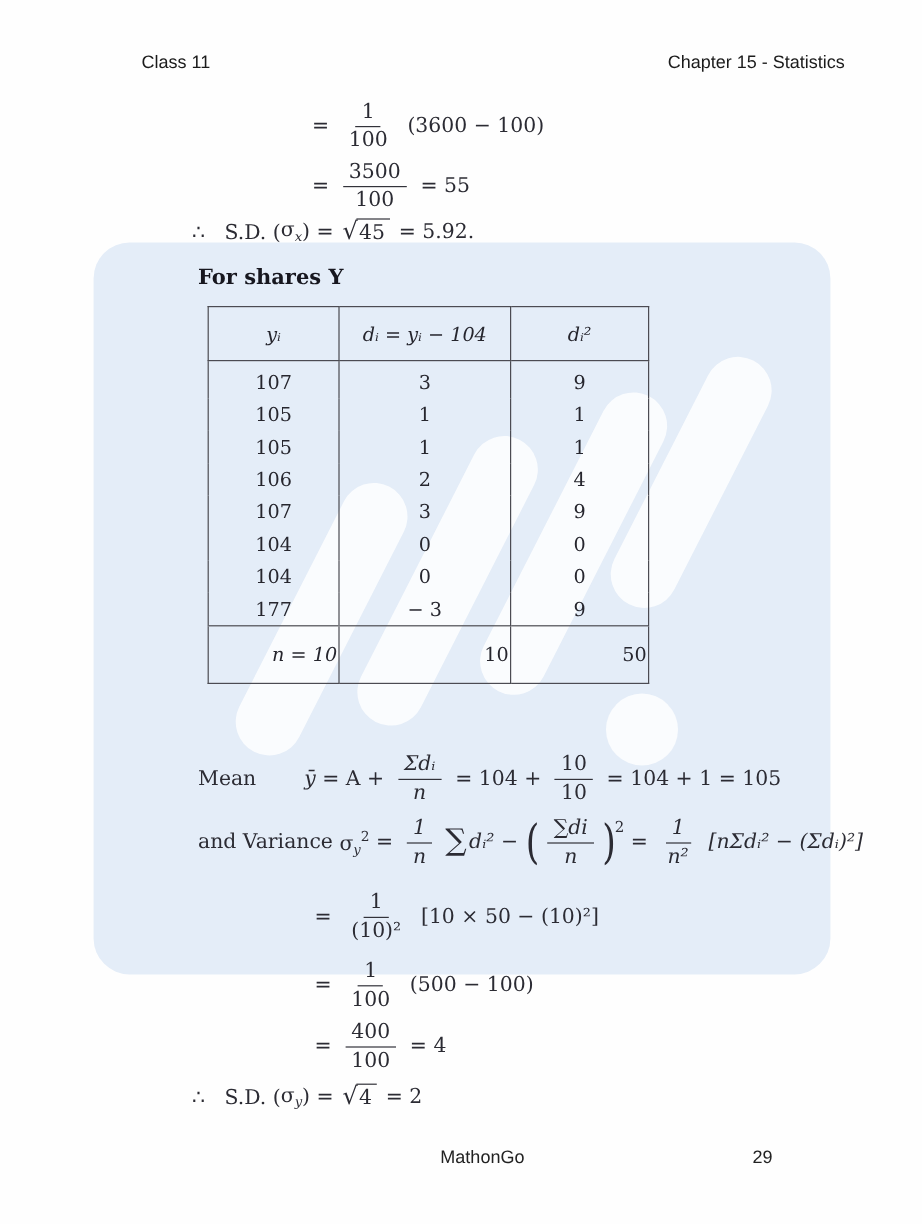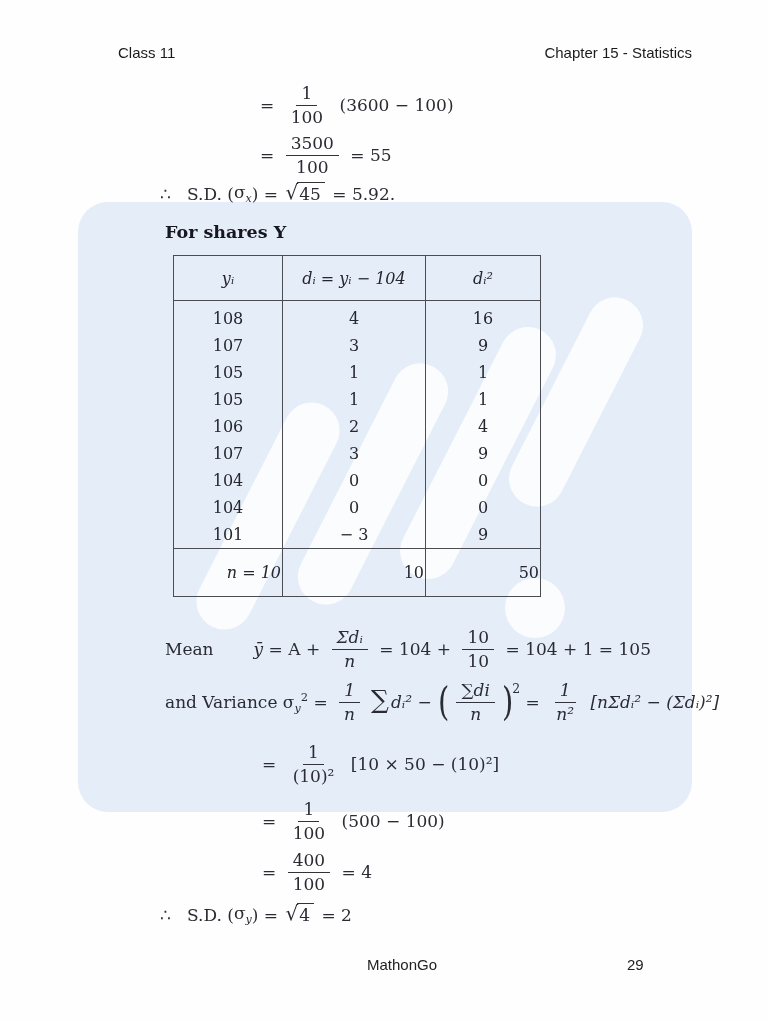--- a/index.html
+++ b/index.html
@@ -14,21 +14,21 @@
   #wm1{left:240px;top:392px;height:248px;}
   #wm2{left:345px;top:352px;height:264px;}
   #wm3{left:450px;top:315px;height:276px;}
   #wm4{left:548px;top:288px;height:228px;}
   .wm-dot{position:absolute;left:505px;top:578px;width:60px;height:60px;border-radius:50%;background:#fcfdfe;z-index:0;opacity:.92;}
 
   .layer{position:absolute;left:0;top:0;width:768px;height:1020px;z-index:1;}
 
   .hdr{position:absolute;top:44px;font-family:"Liberation Sans", sans-serif;font-size:15px;color:#1b1b1b;}
   #hdr-left{left:118px;}
-  #hdr-right{right:76px;margin-left:48px;}
+  #hdr-right{right:64px;margin-left:48px;}
 
   .ftr{position:absolute;top:956px;font-family:"Liberation Sans", sans-serif;font-size:15px;color:#222;}
   #ftr-brand{left:0;width:724px;text-align:center;padding-left:40px;}
   #ftr-page{left:627px;}
 
   .eq{position:absolute;display:flex;align-items:center;font-size:17px;color:#2b2b33;}
   .eq span{white-space:pre;}
   .mi{font-style:italic;}
   .frac{display:inline-flex;flex-direction:column;align-items:center;margin:0 6px;line-height:1.1;}
   .frac .n{border-bottom:1.5px solid #32323a;padding:0 5px 2px;}
@@ -103,25 +103,20 @@
     <table id="tbl">
       <thead>
           <tr>
             <th class="c0">yᵢ</th>
             <th class="c1">dᵢ = yᵢ − 104</th>
             <th class="c2">dᵢ²</th>
           </tr>
         </thead>
       <tbody>
           <tr>
-            <td class="c0">108</td>
-            <td class="c1">4</td>
-            <td class="c2">16</td>
-          </tr>
-          <tr>
             <td class="c0">107</td>
             <td class="c1">3</td>
             <td class="c2">9</td>
           </tr>
           <tr>
             <td class="c0">105</td>
             <td class="c1">1</td>
             <td class="c2">1</td>
           </tr>
           <tr>
@@ -143,21 +138,21 @@
             <td class="c0">104</td>
             <td class="c1">0</td>
             <td class="c2">0</td>
           </tr>
           <tr>
             <td class="c0">104</td>
             <td class="c1">0</td>
             <td class="c2">0</td>
           </tr>
           <tr>
-            <td class="c0">101</td>
+            <td class="c0">177</td>
             <td class="c1">− 3</td>
             <td class="c2">9</td>
           </tr>
         </tbody>
       <tfoot>
           <tr>
             <td class="c0">n = 10</td>
             <td class="c1">10</td>
             <td class="c2">50</td>
           </tr>

